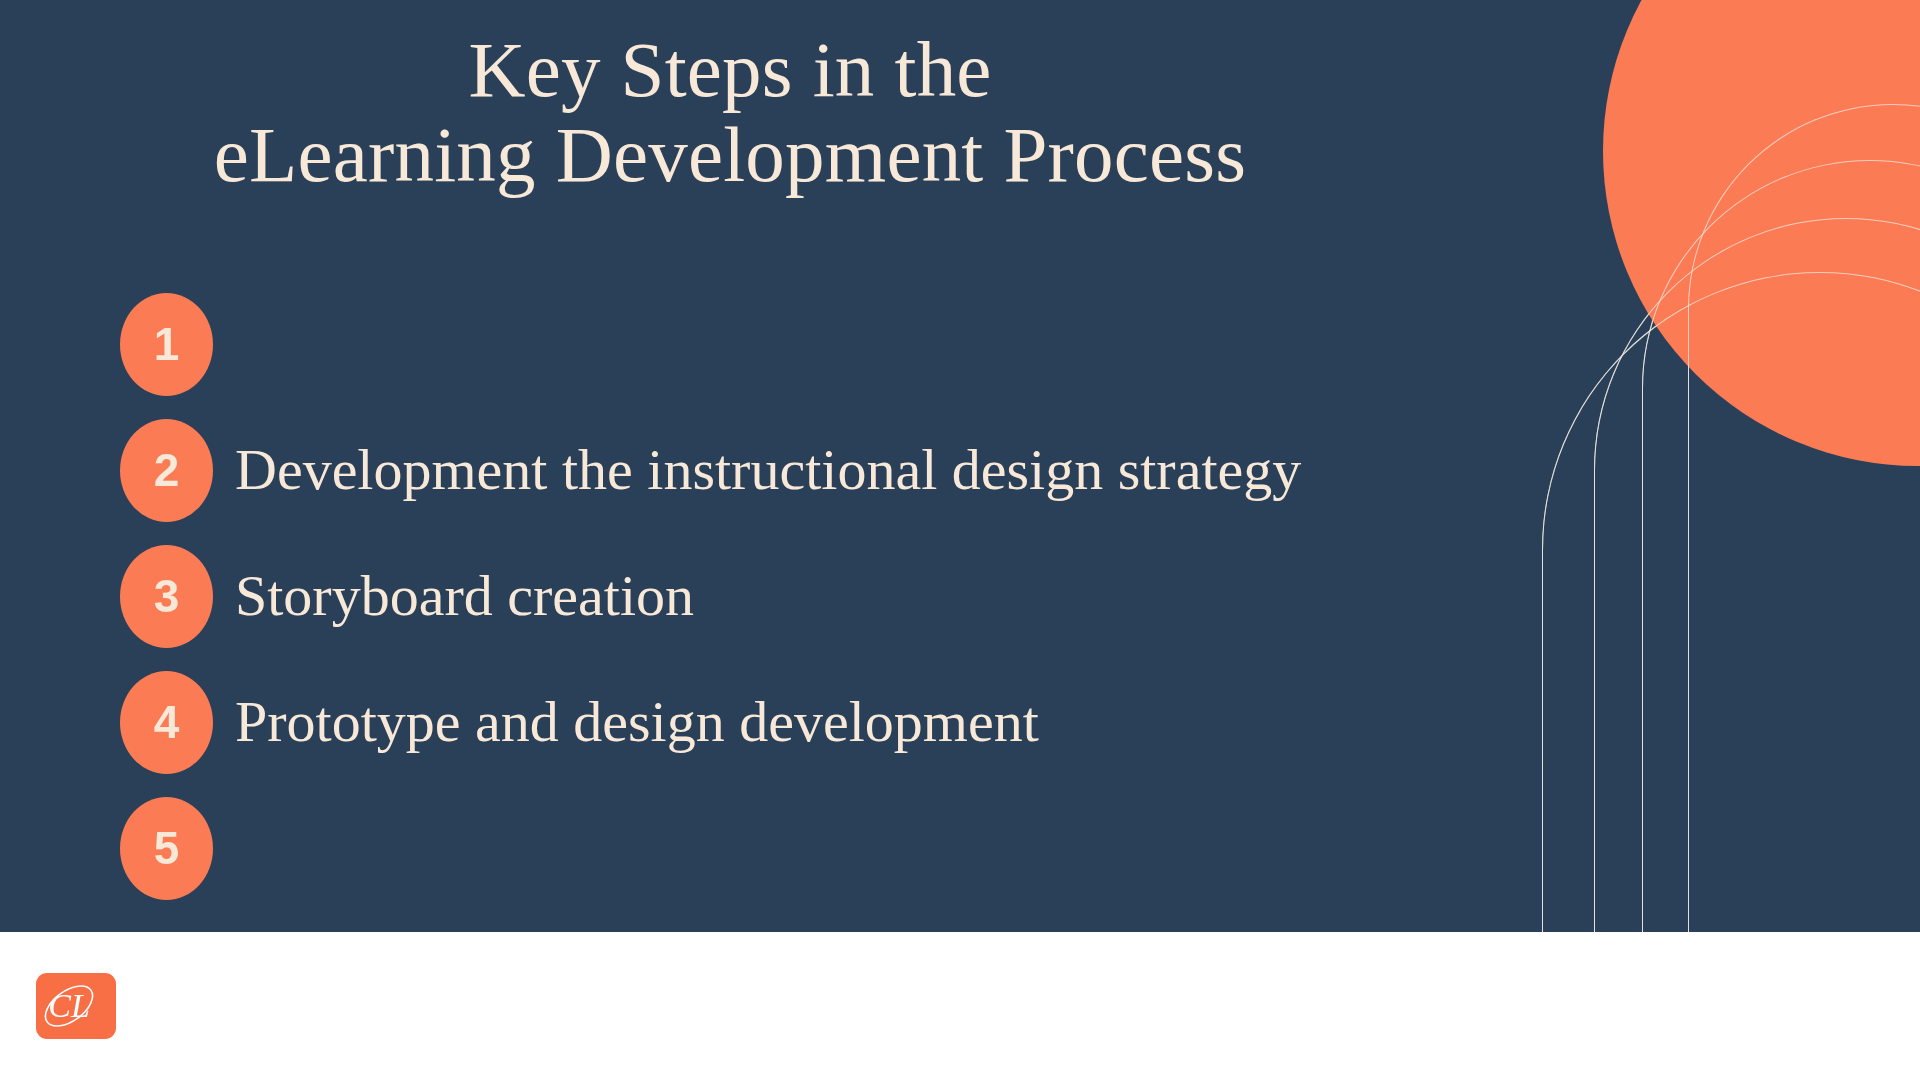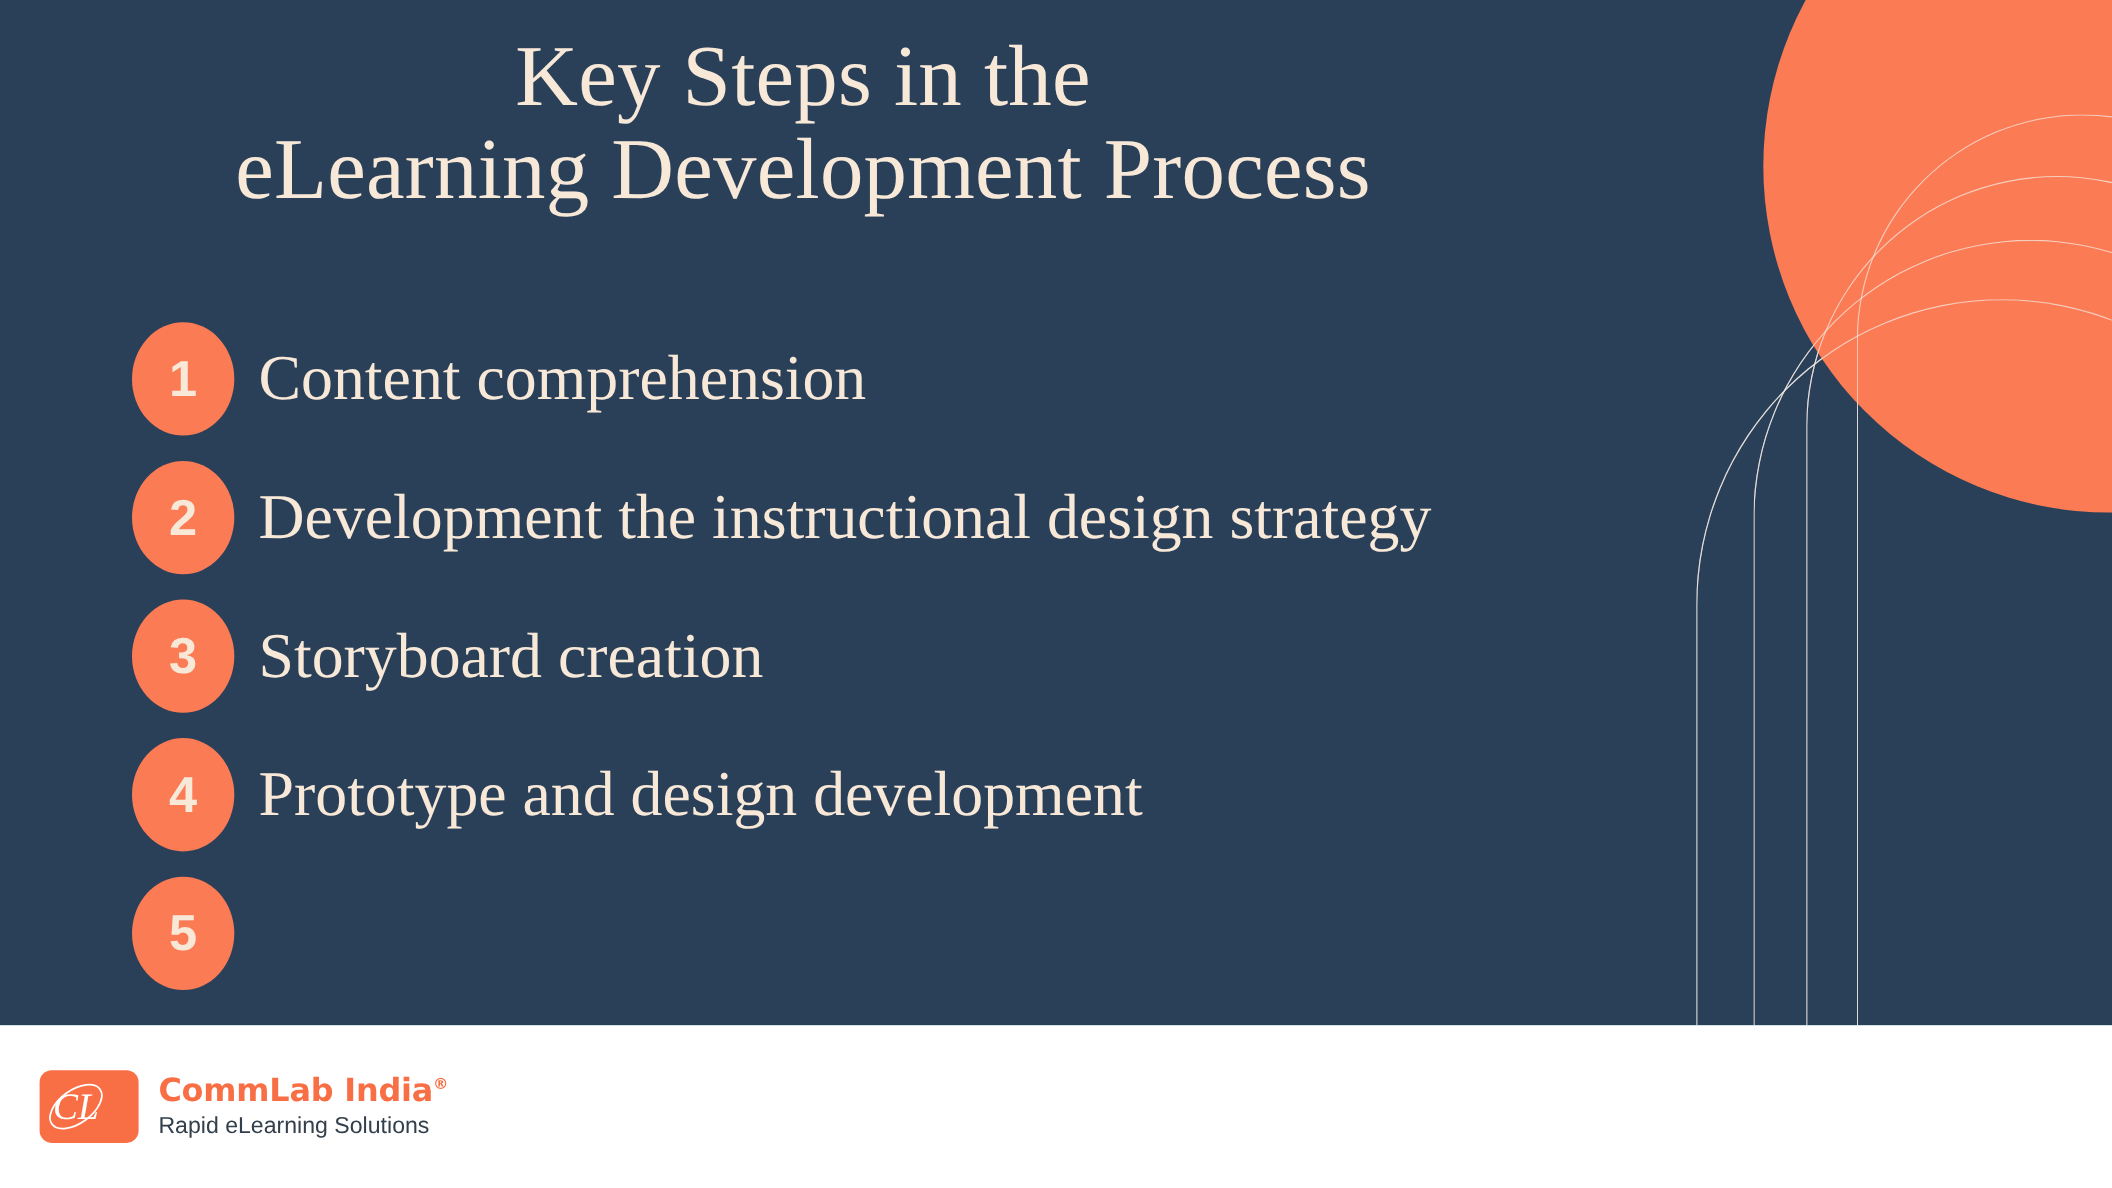--- a/index.html
+++ b/index.html
@@ -92,21 +92,21 @@
     background:#ffffff;
     display:flex;
     align-items:center;
   }
   .logo {
     display:flex;
     align-items:center;
     margin-left:36px;
   }
   .logo-mark {
-    width:90px; height:66px;
+    width:80px; height:66px;
     border-radius:11px;
     background:#f96f45;
     position:relative;
     flex:0 0 auto;
     text-align:center;
   }
   .logo-mark svg { display:block; }
   .logo-text {
     margin-left:18px;
     display:flex;
@@ -156,21 +156,20 @@
     <div class="arc" style="left:1642px; top:160px; width:456px; height:812px; border-radius:228px 228px 0 0;"></div>
     <div class="arc" style="left:1688px; top:104px; width:410px; height:868px; border-radius:205px 205px 0 0;"></div>
 
     <div class="title">Key Steps in the
 eLearning Development Process</div>
 
     <div class="steps">
 
       <div class="step">
         <div class="badge">1</div>
-        <div class="step-label">Content comprehension</div>
       </div>
 
       <div class="step">
         <div class="badge">2</div>
         <div class="step-label">Development the instructional design strategy</div>
       </div>
 
       <div class="step">
         <div class="badge">3</div>
         <div class="step-label">Storyboard creation</div>
@@ -191,21 +190,17 @@
   <div class="footer">
     <div class="logo">
 
       <div class="logo-mark">
         <svg width="66" height="66" viewBox="0 0 66 66" aria-hidden="true">
           <ellipse cx="33" cy="33" rx="27" ry="15" fill="none" stroke="#ffffff" stroke-width="1.6" transform="rotate(-36 33 33)"></ellipse>
           <text x="33" y="44" text-anchor="middle" font-family="Liberation Serif, serif" font-style="italic" font-size="34" fill="#ffffff">CL</text>
         </svg>
       </div>
 
-      <div class="logo-text">
-        <div class="logo-name"><span>CommLab India</span><span class="logo-reg">®</span></div>
-        <div class="logo-tagline">Rapid eLearning Solutions</div>
-      </div>
 
     </div>
   </div>
 
 </div>
 
 </body></html>

